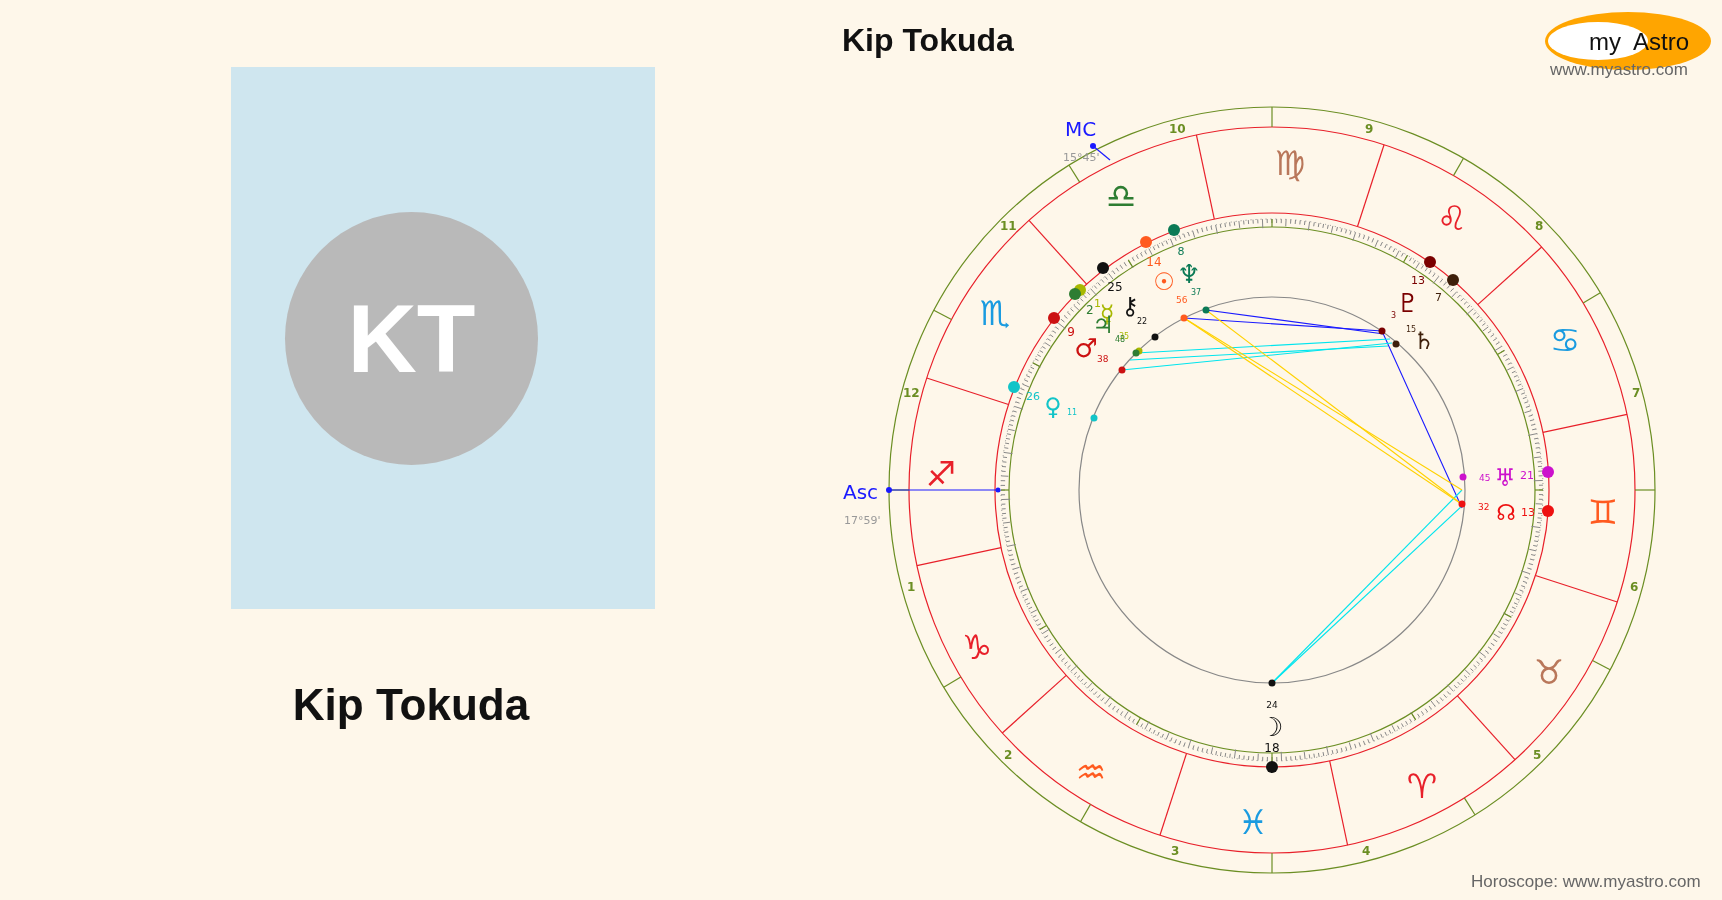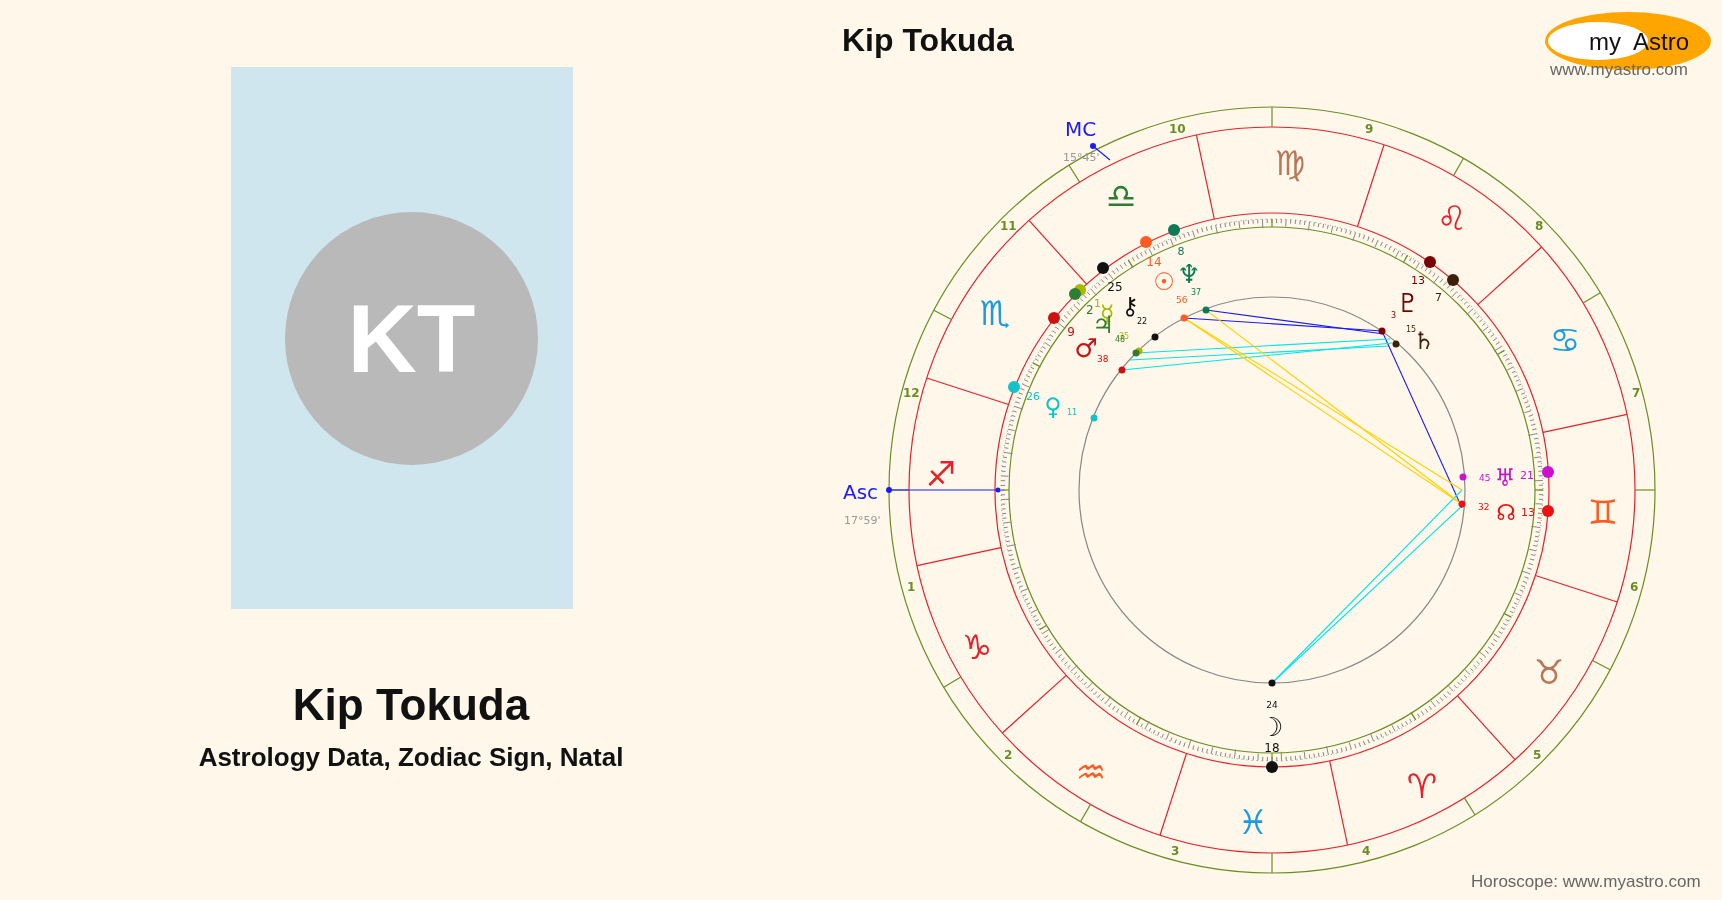--- a/index.html
+++ b/index.html
@@ -1,37 +1,36 @@
 <!DOCTYPE html>
 <html><head>
 <meta charset="utf-8">
 <style>
   html,body{margin:0;padding:0;}
   body{width:1722px;height:900px;background:#fef7ea;position:relative;overflow:hidden;font-family:"Liberation Sans",sans-serif;}
-  .photo{position:absolute;left:231px;top:67px;width:342px;height:542px;background:#cfe6ef;}
+  .photo{position:absolute;left:231px;top:67px;width:424px;height:542px;background:#cfe6ef;}
   .avatar{position:absolute;left:54px;top:145px;width:253px;height:253px;border-radius:50%;background:#b9b9b9;display:flex;align-items:center;justify-content:center;color:#fff;font-weight:bold;font-size:96px;font-family:"Liberation Sans",sans-serif;}
   .left-name{position:absolute;left:0;width:822px;top:680px;text-align:center;font-size:44px;font-weight:bold;color:#111;}
   .left-sub{position:absolute;left:0;width:822px;top:742px;text-align:center;font-size:26px;font-weight:bold;color:#111;line-height:30px;}
   .chart-title{position:absolute;left:842px;top:22px;font-size:32px;font-weight:bold;color:#111;}
   .logo{position:absolute;left:1543px;top:10px;width:170px;height:62px;}
   .logo-url{position:absolute;left:1550px;top:60px;font-size:17px;color:#666;}
   .copyright{position:absolute;left:1471px;top:872px;font-size:17px;color:#666;}
   svg.chart{position:absolute;left:0;top:0;}
 </style>
 </head>
 <body>
 
 <div class="photo">
   <div class="avatar">
       <span>KT</span>
     </div>
 </div>
 <div class="left-name">Kip Tokuda</div>
 <div class="left-sub">
-  <div>Astrology Data, Zodiac Sign, Natal</div>
 </div>
 
 <div class="chart-title">Kip Tokuda</div>
 
 <svg class="logo" viewBox="0 0 170 62" width="170" height="62">
   <ellipse cx="85" cy="31" rx="83" ry="29" fill="#ffa500"></ellipse>
   <ellipse cx="55" cy="31" rx="50" ry="19" fill="#fff"></ellipse>
   <text x="46" y="40" font-size="24" fill="#111" font-family="Liberation Sans, sans-serif">my</text>
   <text x="90" y="40" font-size="24" fill="#111" font-family="Liberation Sans, sans-serif">Astro</text>
 </svg>

